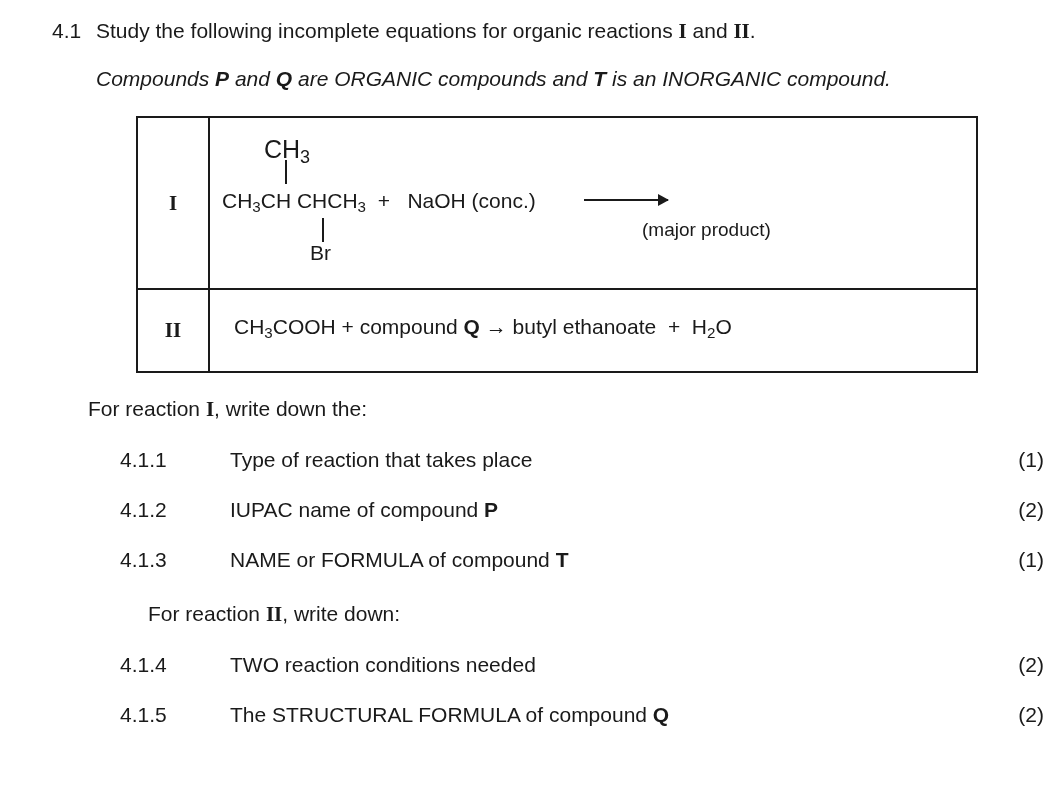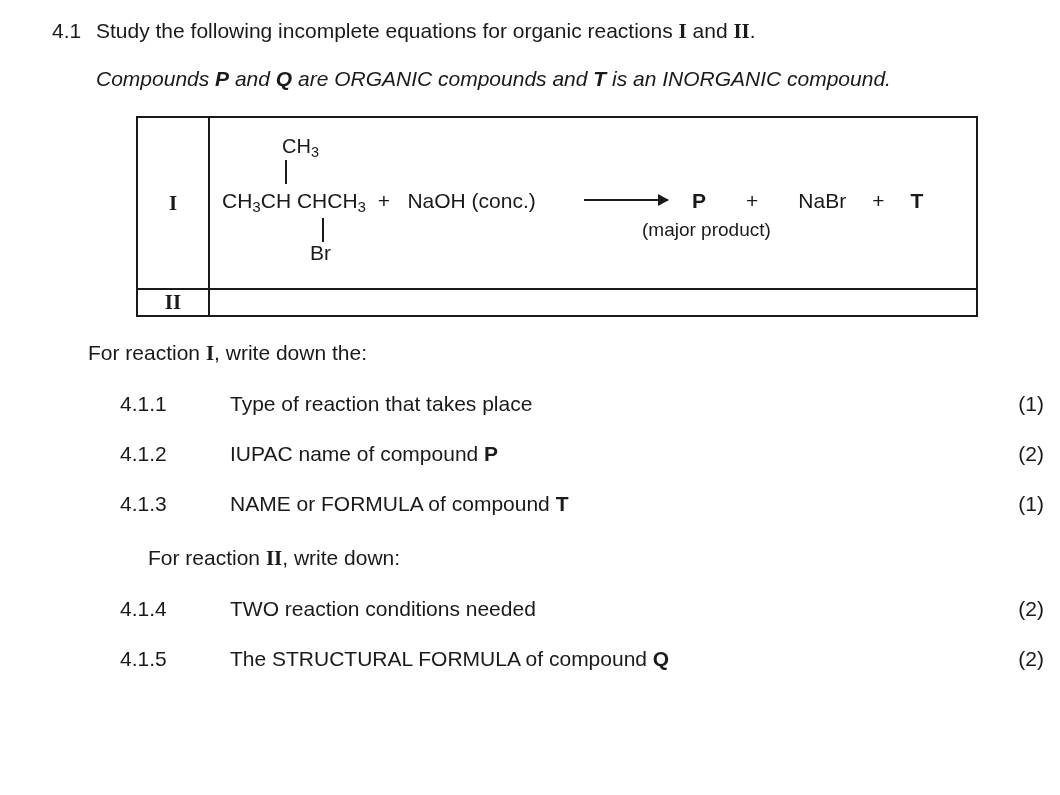--- a/index.html
+++ b/index.html
@@ -92,23 +92,23 @@
     position: relative;
   }
 
   
   .rxn1 {
     position: relative;
     height: 152px;
   }
   .ch3-top {
     position: absolute;
-    left: 60px;
+    left: 42px;
     top: 8px;
-    font-size: 20px;
+    font-size: 25px;
   }
   .bond-v1 {
     position: absolute;
     left: 63px;
     top: 34px;
     width: 2px;
     height: 24px;
     background: #1a1a1a;
   }
   .chain {
@@ -236,31 +236,33 @@
           <div class="ch3-top">CH<sub>3</sub></div>
           <div class="bond-v1"></div>
 
           <div class="chain">CH<sub>3</sub>CH CHCH<sub>3</sub>&nbsp; +&nbsp;&nbsp; NaOH (conc.)</div>
 
           <div class="bond-v2"></div>
           <div class="br">Br</div>
 
           <div class="arrow"></div>
 
-          <div class="rhs">
-            <b>P</b><span class="sp-lg"></span><span>+</span><span class="sp-lg"></span><span>NaBr</span><span class="sp-md"></span><span>+</span><span class="sp-md"></span><b>T</b>
-          </div>
 
           <div class="major">(major product)</div>
         </div>
       </div>
     </div>
 
     <div class="eq-row">
       <div class="eq-label">II</div>
+      <div class="eq-content">
+        <div class="rxn2">
+          CH<sub>3</sub>COOH + compound <b>Q</b> → butyl ethanoate &nbsp;+&nbsp; H<sub>2</sub>O
+        </div>
+      </div>
     </div>
 
   </div>
 
   <div class="lead">
     <span>For reaction </span><span class="serif-b">I</span><span>, write down the:</span>
   </div>
 
   <div class="sub-row">
     <div class="sub-num">4.1.1</div>

